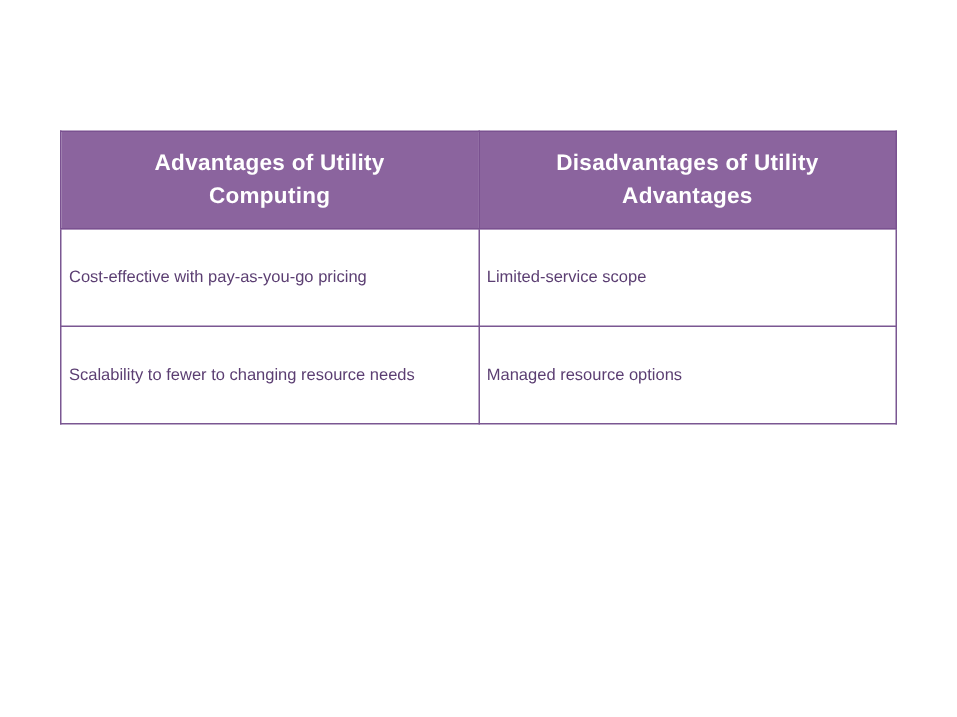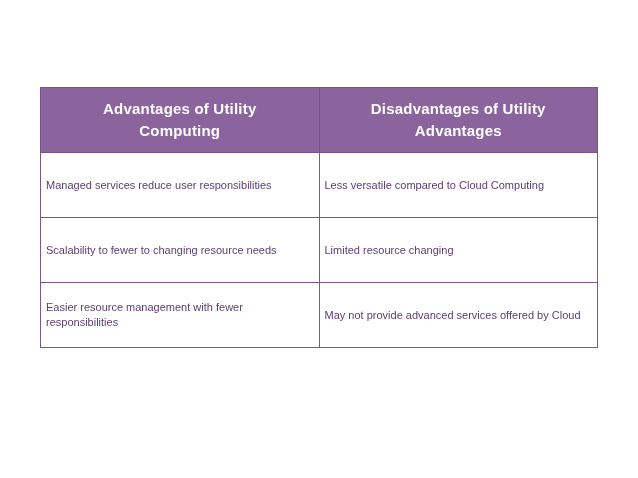--- a/index.html
+++ b/index.html
@@ -66,26 +66,22 @@
         <th>
           <span class="wrap">Advantages of Utility Computing</span>
         </th>
         <th>
           <span class="wrap">Disadvantages of Utility Advantages</span>
         </th>
       </tr>
     </thead>
     <tbody>
       <tr>
-        <td>Managed services reduce user responsibilities</td>
-        <td>Less versatile compared to Cloud Computing</td>
+        <td>Cost-effective with pay-as-you-go pricing</td>
+        <td>Limited-service scope</td>
       </tr>
       <tr>
         <td>Scalability to fewer to changing resource needs</td>
-        <td>Limited resource changing</td>
-      </tr>
-      <tr>
-        <td>Easier resource management with fewer responsibilities</td>
-        <td>May not provide advanced services offered by Cloud</td>
+        <td>Managed resource options</td>
       </tr>
     </tbody>
   </table>
 </div>
 
 </body></html>

